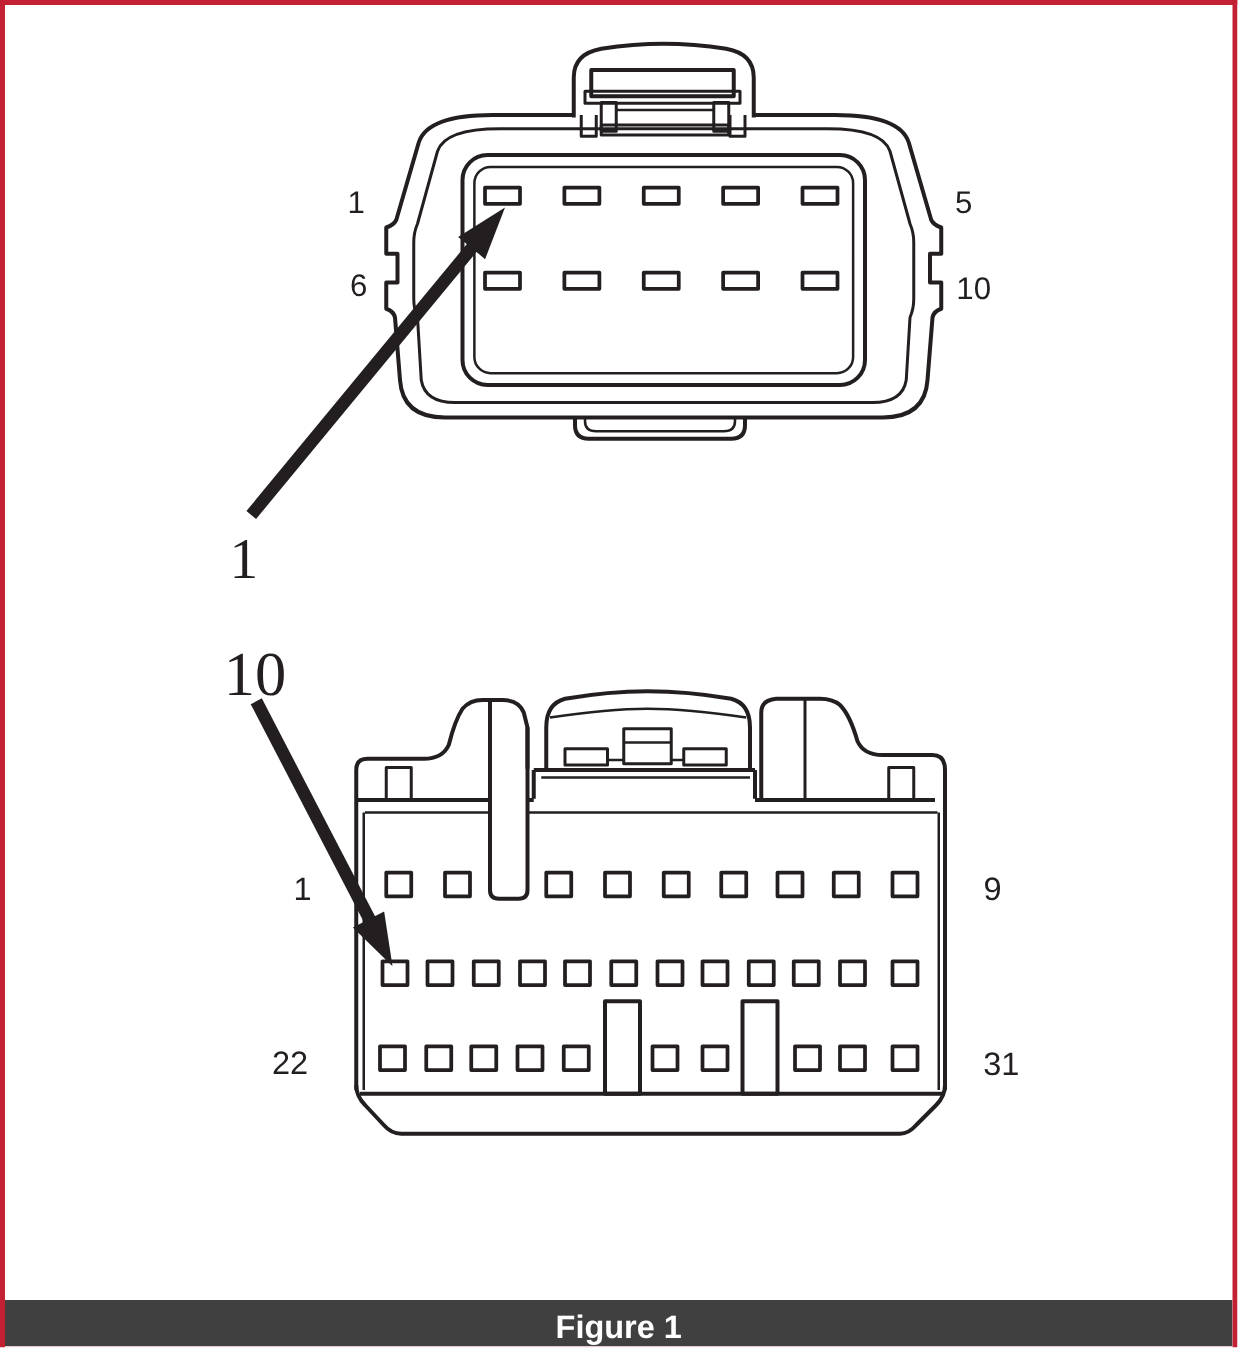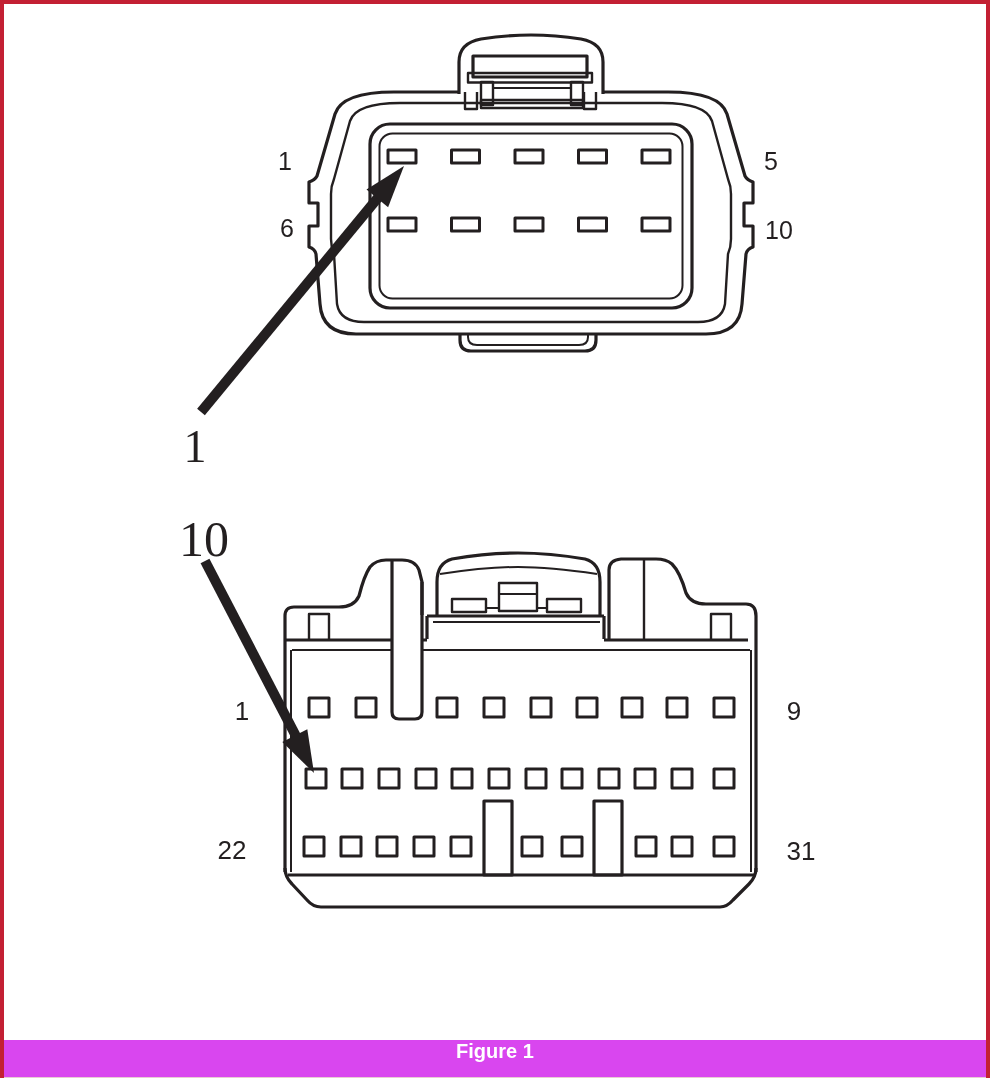--- a/index.html
+++ b/index.html
@@ -23,23 +23,23 @@
   .arrow-shaft{stroke:#231F20;stroke-width:10px;fill:none;stroke-linecap:butt;}
   .arrow-head{fill:#231F20;stroke:none;}
   text{fill:#231F20;font-family:"Liberation Sans",sans-serif;}
   .pinlbl{font-size:25px;}
   .pinlbl2{font-size:26px;}
   .callout{font-family:"Liberation Serif",serif;}
   .callout-1{font-size:46px;}
   .callout-10{font-size:50px;}
   #caption-bar{
     position:absolute;left:0;right:0;top:1036px;height:37px;
-    background:#d946ef;color:#ffffff;
-    display:flex;align-items:flex-start;justify-content:center;
-    font-weight:bold;font-size:20px;
+    background:#404040;color:#ffffff;
+    display:flex;align-items:flex-end;justify-content:center;
+    font-weight:bold;font-size:26px;
     font-family:"Liberation Sans",sans-serif;
   }
   #caption-strip{
     position:absolute;left:0;right:0;top:1073px;height:5px;
     background:#e7cdd1;
   }
 </style>
 </head>
 <body>
 

